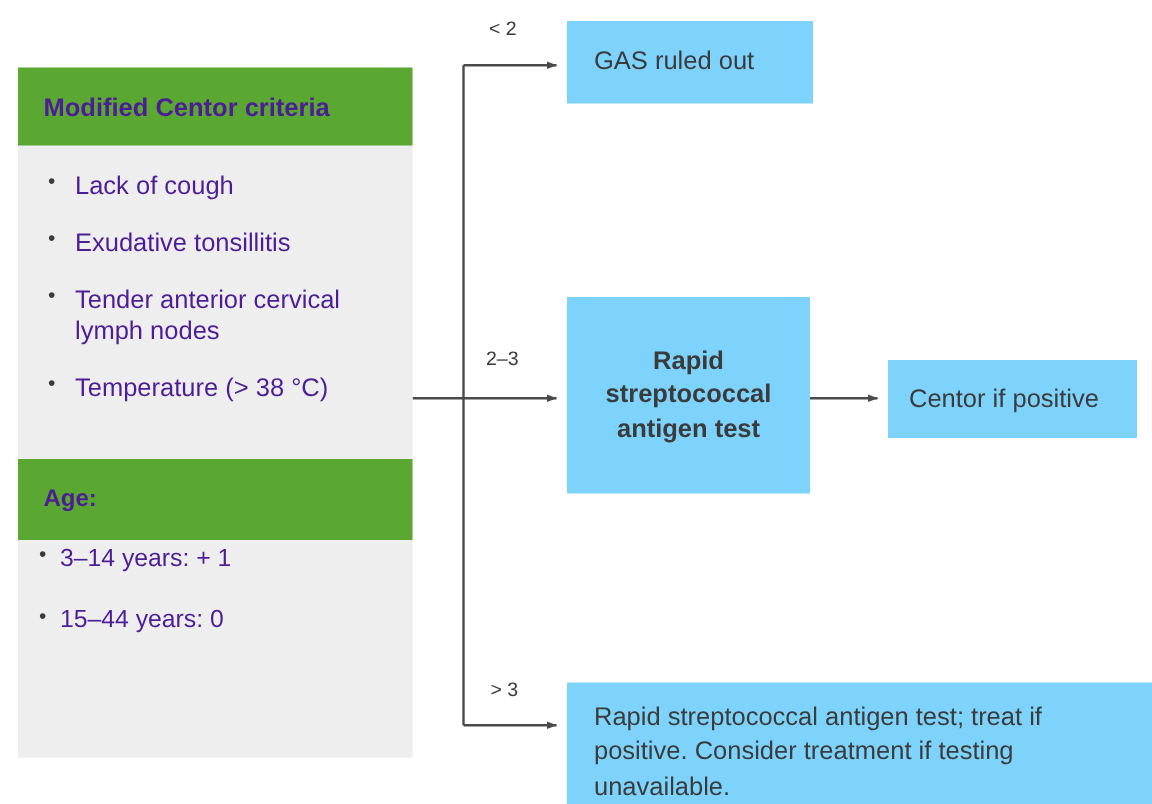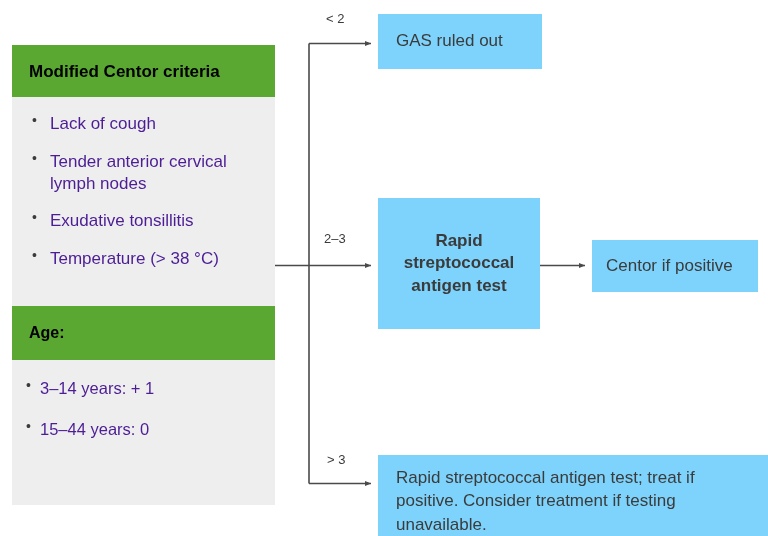--- a/index.html
+++ b/index.html
@@ -30,39 +30,39 @@
     position: absolute;
     left: 12px;
     width: 263px;
     background: #eeeeee;
   }
   #criteria-panel { top: 45px; height: 261px; }
   #age-panel      { top: 306px; height: 199px; }
 
   .panel-header {
     background: #5aa832;
-    color: #000000;
+    color: #4c1d95;
     font-weight: bold;
     font-size: 17px;
     line-height: 1;
     display: flex;
     align-items: center;
     padding: 0 17px;
     box-sizing: border-box;
   }
   #criteria-header { height: 52px; font-size: 17px; }
   #age-header { height: 54px; font-size: 16px; }
 
   .panel-list {
     list-style: none;
     margin: 0;
     padding: 0;
   }
   #criteria-list { padding: 16px 14px 0 16px; }
-  #age-list { padding: 18px 14px 0 14px; }
+  #age-list { padding: 2px 14px 0 14px; }
 
   .panel-list li {
     position: relative;
     font-size: 17px;
     color: #4c1d95;
     line-height: 1.28;
   }
   #criteria-list li {
     padding-left: 22px;
     margin-bottom: 16px;
@@ -154,22 +154,22 @@
     <path d="M309,483.5 L371,483.5" marker-end="url(#arrowhead)"></path>
 
     <path d="M540,265.5 L585,265.5" marker-end="url(#arrowhead)"></path>
   </g>
 </svg>
 
 <section class="panel" id="criteria-panel">
   <div class="panel-header" id="criteria-header">Modified Centor criteria</div>
   <ul class="panel-list" id="criteria-list">
     <li>Lack of cough</li>
+    <li>Exudative tonsillitis</li>
     <li>Tender anterior cervical lymph nodes</li>
-    <li>Exudative tonsillitis</li>
     <li>Temperature (&gt; 38 °C)</li>
   </ul>
 </section>
 
 <section class="panel" id="age-panel">
   <div class="panel-header" id="age-header">Age:</div>
   <ul class="panel-list" id="age-list">
     <li>3–14 years: + 1</li>
     <li>15–44 years: 0</li>
   </ul>

